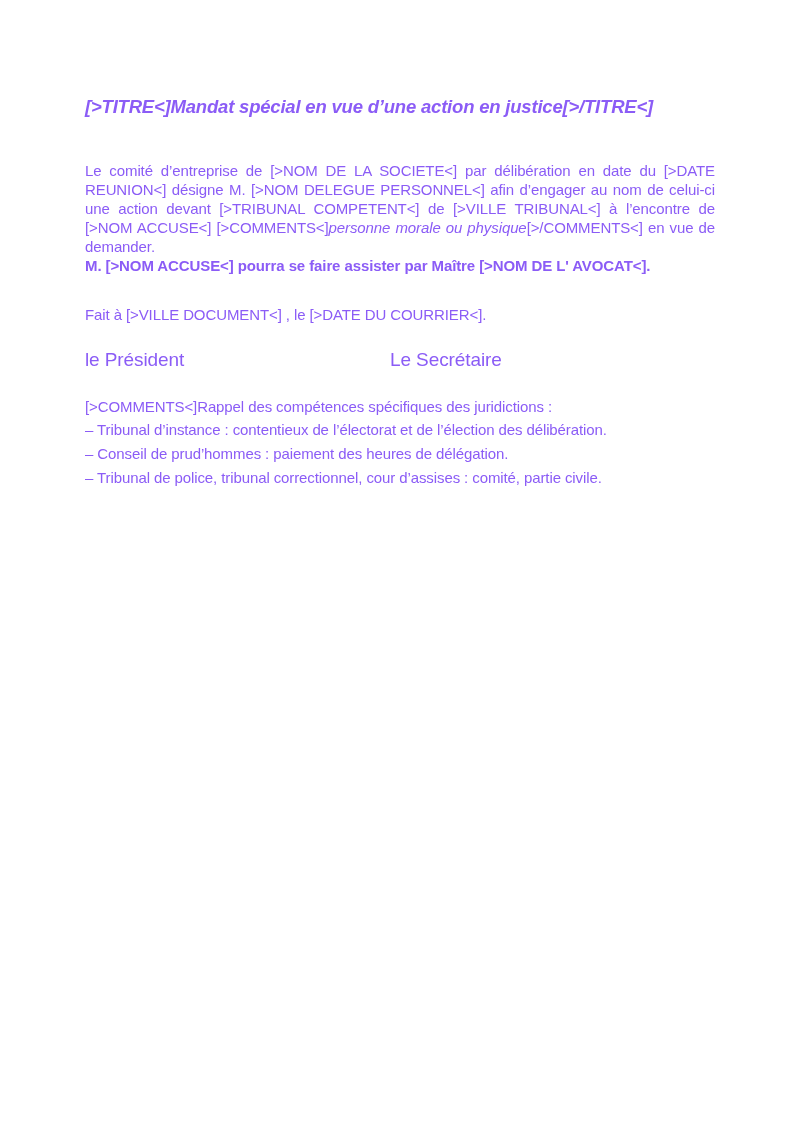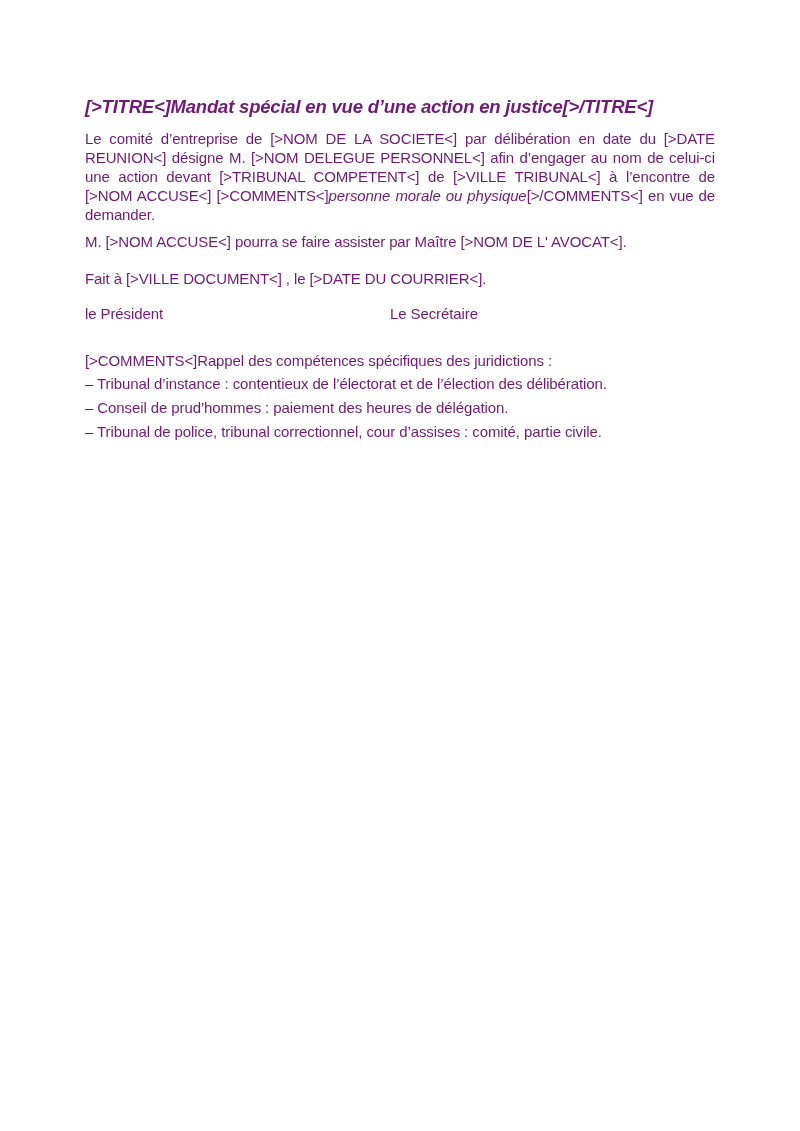--- a/index.html
+++ b/index.html
@@ -9,47 +9,47 @@
   }
   .page {
     position: relative;
     width: 800px;
     height: 1131px;
     margin: 0 auto;
     background: #ffffff;
     box-sizing: border-box;
     padding: 96px 85px 16px 85px;
     font-family: "Liberation Sans", "DejaVu Sans", sans-serif;
-    color: #701a75;
+    color: #8b5cf6;
     overflow: hidden;
   }
   .doc-title {
     margin: 0;
     font-size: 18.5px;
     line-height: 22px;
     font-weight: bold;
     font-style: italic;
     letter-spacing: -0.2px;
     white-space: nowrap;
   }
   .para {
     margin: 0;
     font-size: 15px;
     line-height: 19px;
     letter-spacing: -0.1px;
   }
   .justify {
     text-align: justify;
   }
-  .para-mandate { margin-top: 11px; }
-  .para-assist  { margin-top: 8px; }
-  .para-fait    { margin-top: 18px; }
+  .para-mandate { margin-top: 43px; }
+  .para-assist  { margin-top: 0; font-weight: bold; }
+  .para-fait    { margin-top: 30px; }
   .signatures {
-    margin-top: 16px;
-    font-size: 15px;
+    margin-top: 26px;
+    font-size: 19px;
     line-height: 19px;
     letter-spacing: -0.1px;
   }
   .signatures .president {
     display: inline-block;
     width: 305px;
   }
   .comments-intro { margin-top: 28px; }
   .list-item { margin-top: 5px; }
   .list-item.first { margin-top: 4px; }

